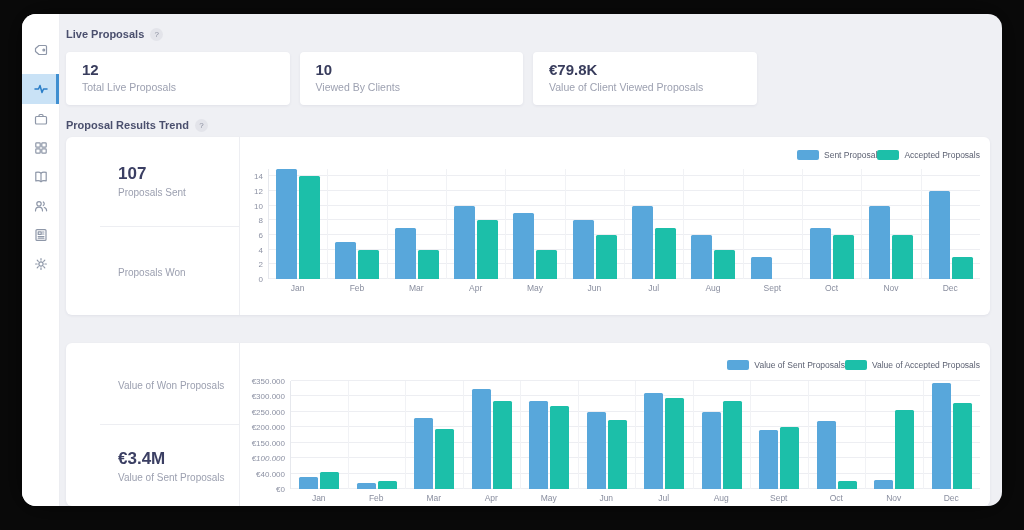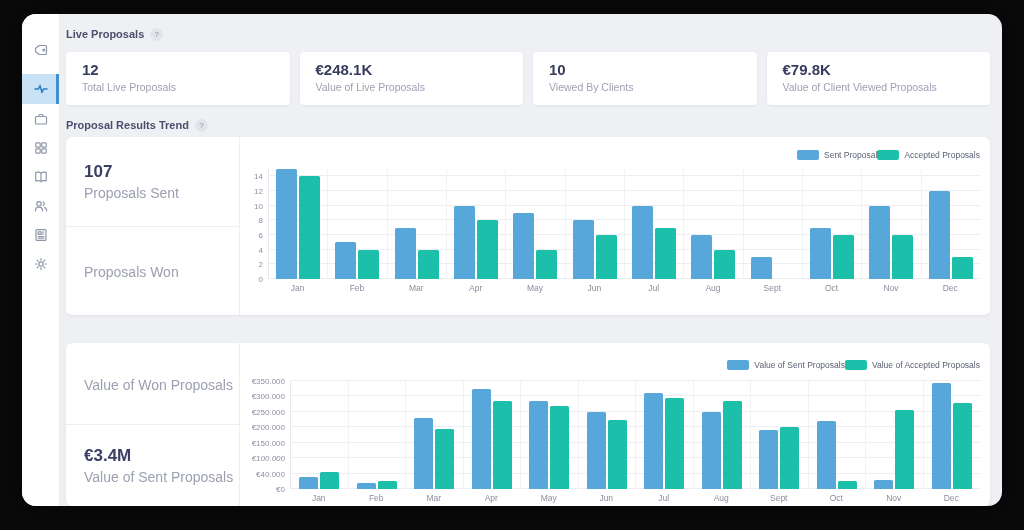--- a/index.html
+++ b/index.html
@@ -47,25 +47,25 @@
   .card-value { font-size:15px; font-weight:bold; color:#383C5C; }
   .card-label { font-size:10.5px; color:#9DA1B1; margin-top:3px; }
 
   .panel {
     background:#fff; border-radius:6px; box-shadow:0 1px 3px rgba(40,45,80,.07);
     display:flex; overflow:hidden; margin-top:4px;
   }
   .panel-1 { height:178px; margin-bottom:24px; }
   .panel-2 { flex:1; }
 
-  .stat-col { width:174px; flex:none; border-right:1px solid #EDEEF2; display:flex; flex-direction:column; }
+  .stat-col { width:174px; flex:none; border-right:1px solid #EDEEF2; display:flex; flex-direction:column;padding-left:34px; }
   .stat-block { flex:1; display:flex; flex-direction:column; justify-content:center; padding-left:18px; }
   .stat-block.first { border-bottom:1px solid #EDEEF2; }
   .stat-value { font-size:17px; font-weight:bold; color:#3B3F63; }
-  .stat-label { font-size:14px; color:#9CA0B0; margin-top:3px; }
+  .stat-label { font-size:10px; color:#9CA0B0; margin-top:3px; }
 
   .chart-area { flex:1; display:flex; flex-direction:column; padding:0 10px 0 6px; overflow:hidden; }
   .legend { display:flex; justify-content:flex-end; align-items:center; height:12px; }
   .panel-1 .legend { margin-top:12px; margin-bottom:8px; }
   .panel-2 .legend { margin-top:16px; margin-bottom:10px; }
   .legend-item { display:flex; align-items:center; gap:5px; cursor:pointer; }
   .legend-swatch { width:22px; height:10px; border-radius:2px; display:inline-block; }
   .legend-label { font-size:8.5px; color:#5A5F70; }
 
   .chart { display:flex; }
@@ -157,24 +157,20 @@
 
     <div class="section-head">
       <span class="section-title">Live Proposals</span>
       <span class="help-badge">?</span>
     </div>
 
     <div class="cards">
       <div class="card">
         <div class="card-value">12</div>
         <div class="card-label">Total Live Proposals</div>
-      </div>
-      <div class="card">
-        <div class="card-value">€248.1K</div>
-        <div class="card-label">Value of Live Proposals</div>
       </div>
       <div class="card">
         <div class="card-value">10</div>
         <div class="card-label">Viewed By Clients</div>
       </div>
       <div class="card">
         <div class="card-value">€79.8K</div>
         <div class="card-label">Value of Client Viewed Proposals</div>
       </div>
     </div>

